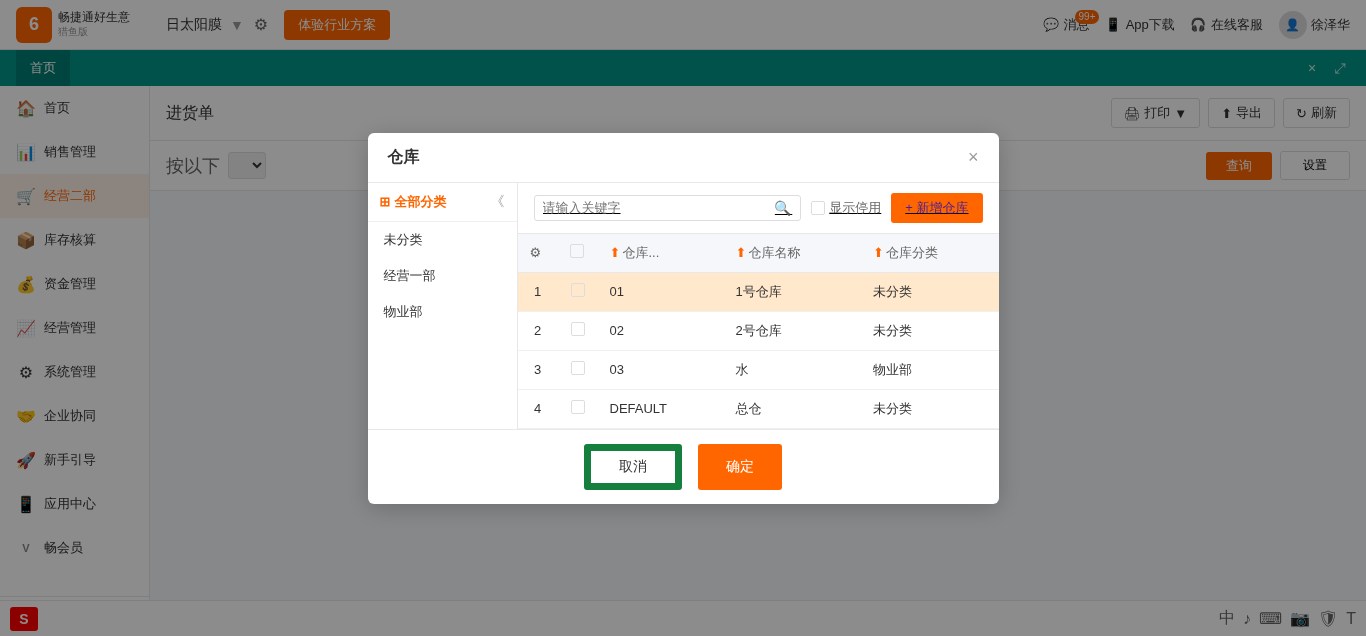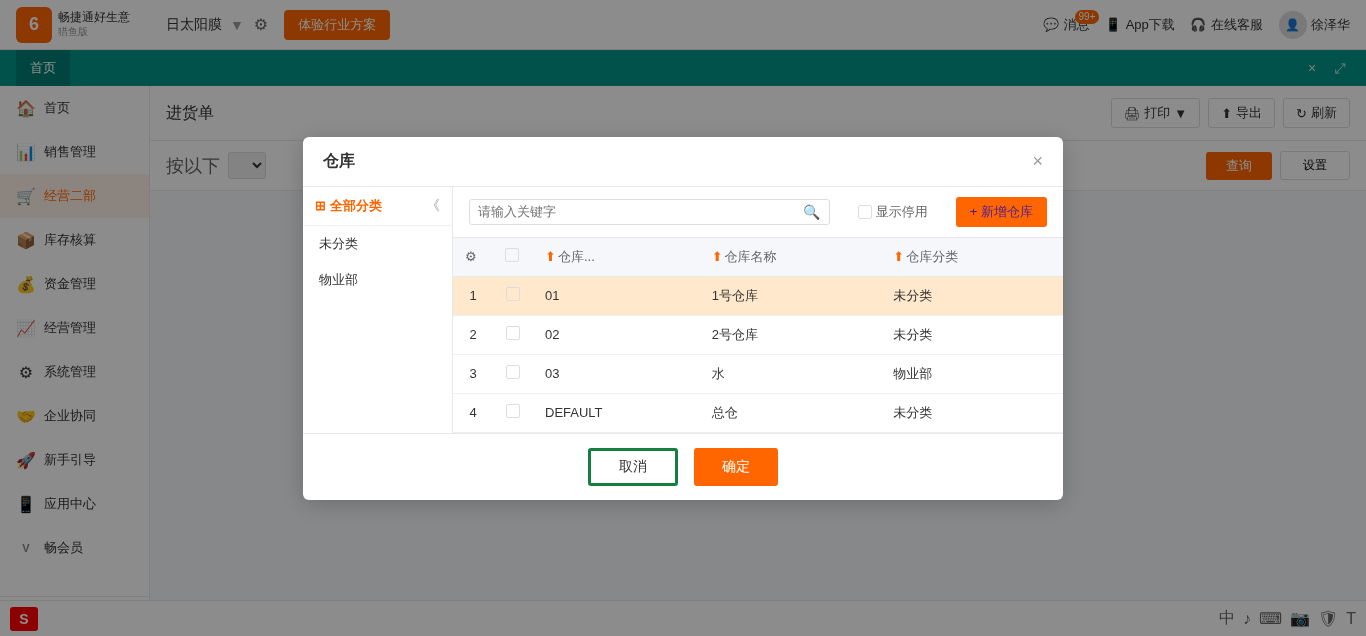--- a/index.html
+++ b/index.html
@@ -210,21 +210,21 @@
       top: 0; left: 0; right: 0; bottom: 0;
       background: rgba(0,0,0,0.45);
       z-index: 100;
       display: flex;
       align-items: center;
       justify-content: center;
     }
     .modal {
       background: #fff;
       border-radius: 6px;
-      width: 760px;
+      width: 631px;
       max-height: 560px;
       display: flex;
       flex-direction: column;
       box-shadow: 0 4px 24px rgba(0,0,0,0.2);
     }
     .modal-header {
       display: flex;
       align-items: center;
       justify-content: space-between;
       padding: 14px 20px;
@@ -271,22 +271,23 @@
     .modal-right {
       flex: 1;
       display: flex;
       flex-direction: column;
       overflow: hidden;
     }
     .modal-toolbar {
       padding: 10px 16px;
       display: flex;
       align-items: center;
-      gap: 28px;
+      gap: 10px;
       border-bottom: 1px solid #e8e8e8;
+      text-decoration: underline;
     }
     .search-input-wrap {
       display: flex;
       align-items: center;
       border: 1px solid #ddd;
       border-radius: 3px;
       padding: 4px 8px;
       gap: 4px;
       flex: 1;
     }
@@ -392,21 +393,21 @@
 
     
     .modal-footer {
       display: flex;
       justify-content: center;
       gap: 16px;
       padding: 14px 20px;
       border-top: 1px solid #e8e8e8;
     }
     .btn-cancel {
-      border: 3px solid #15803d;
+      border: 7px solid #15803d;
       background: #fff;
       border-radius: 3px;
       padding: 7px 28px;
       font-size: 14px;
       cursor: pointer;
       color: #333;
     }
     .btn-confirm {
       background: #f60;
       color: #fff;
@@ -586,20 +587,21 @@
 
       <div class="modal-left">
         <div class="modal-left-header">
           <div class="modal-left-title">
             <span>⊞</span>
             <span>全部分类</span>
           </div>
           <span class="modal-left-collapse">《</span>
         </div>
         <div class="modal-category-item">未分类</div>
+        <div class="modal-category-item">经营一部</div>
         <div class="modal-category-item">物业部</div>
       </div>
 
       <div class="modal-right">
 
         <div class="modal-toolbar">
           <div class="search-input-wrap">
             <input type="text" placeholder="请输入关键字" style="">
             <span class="search-icon">🔍</span>
           </div>

